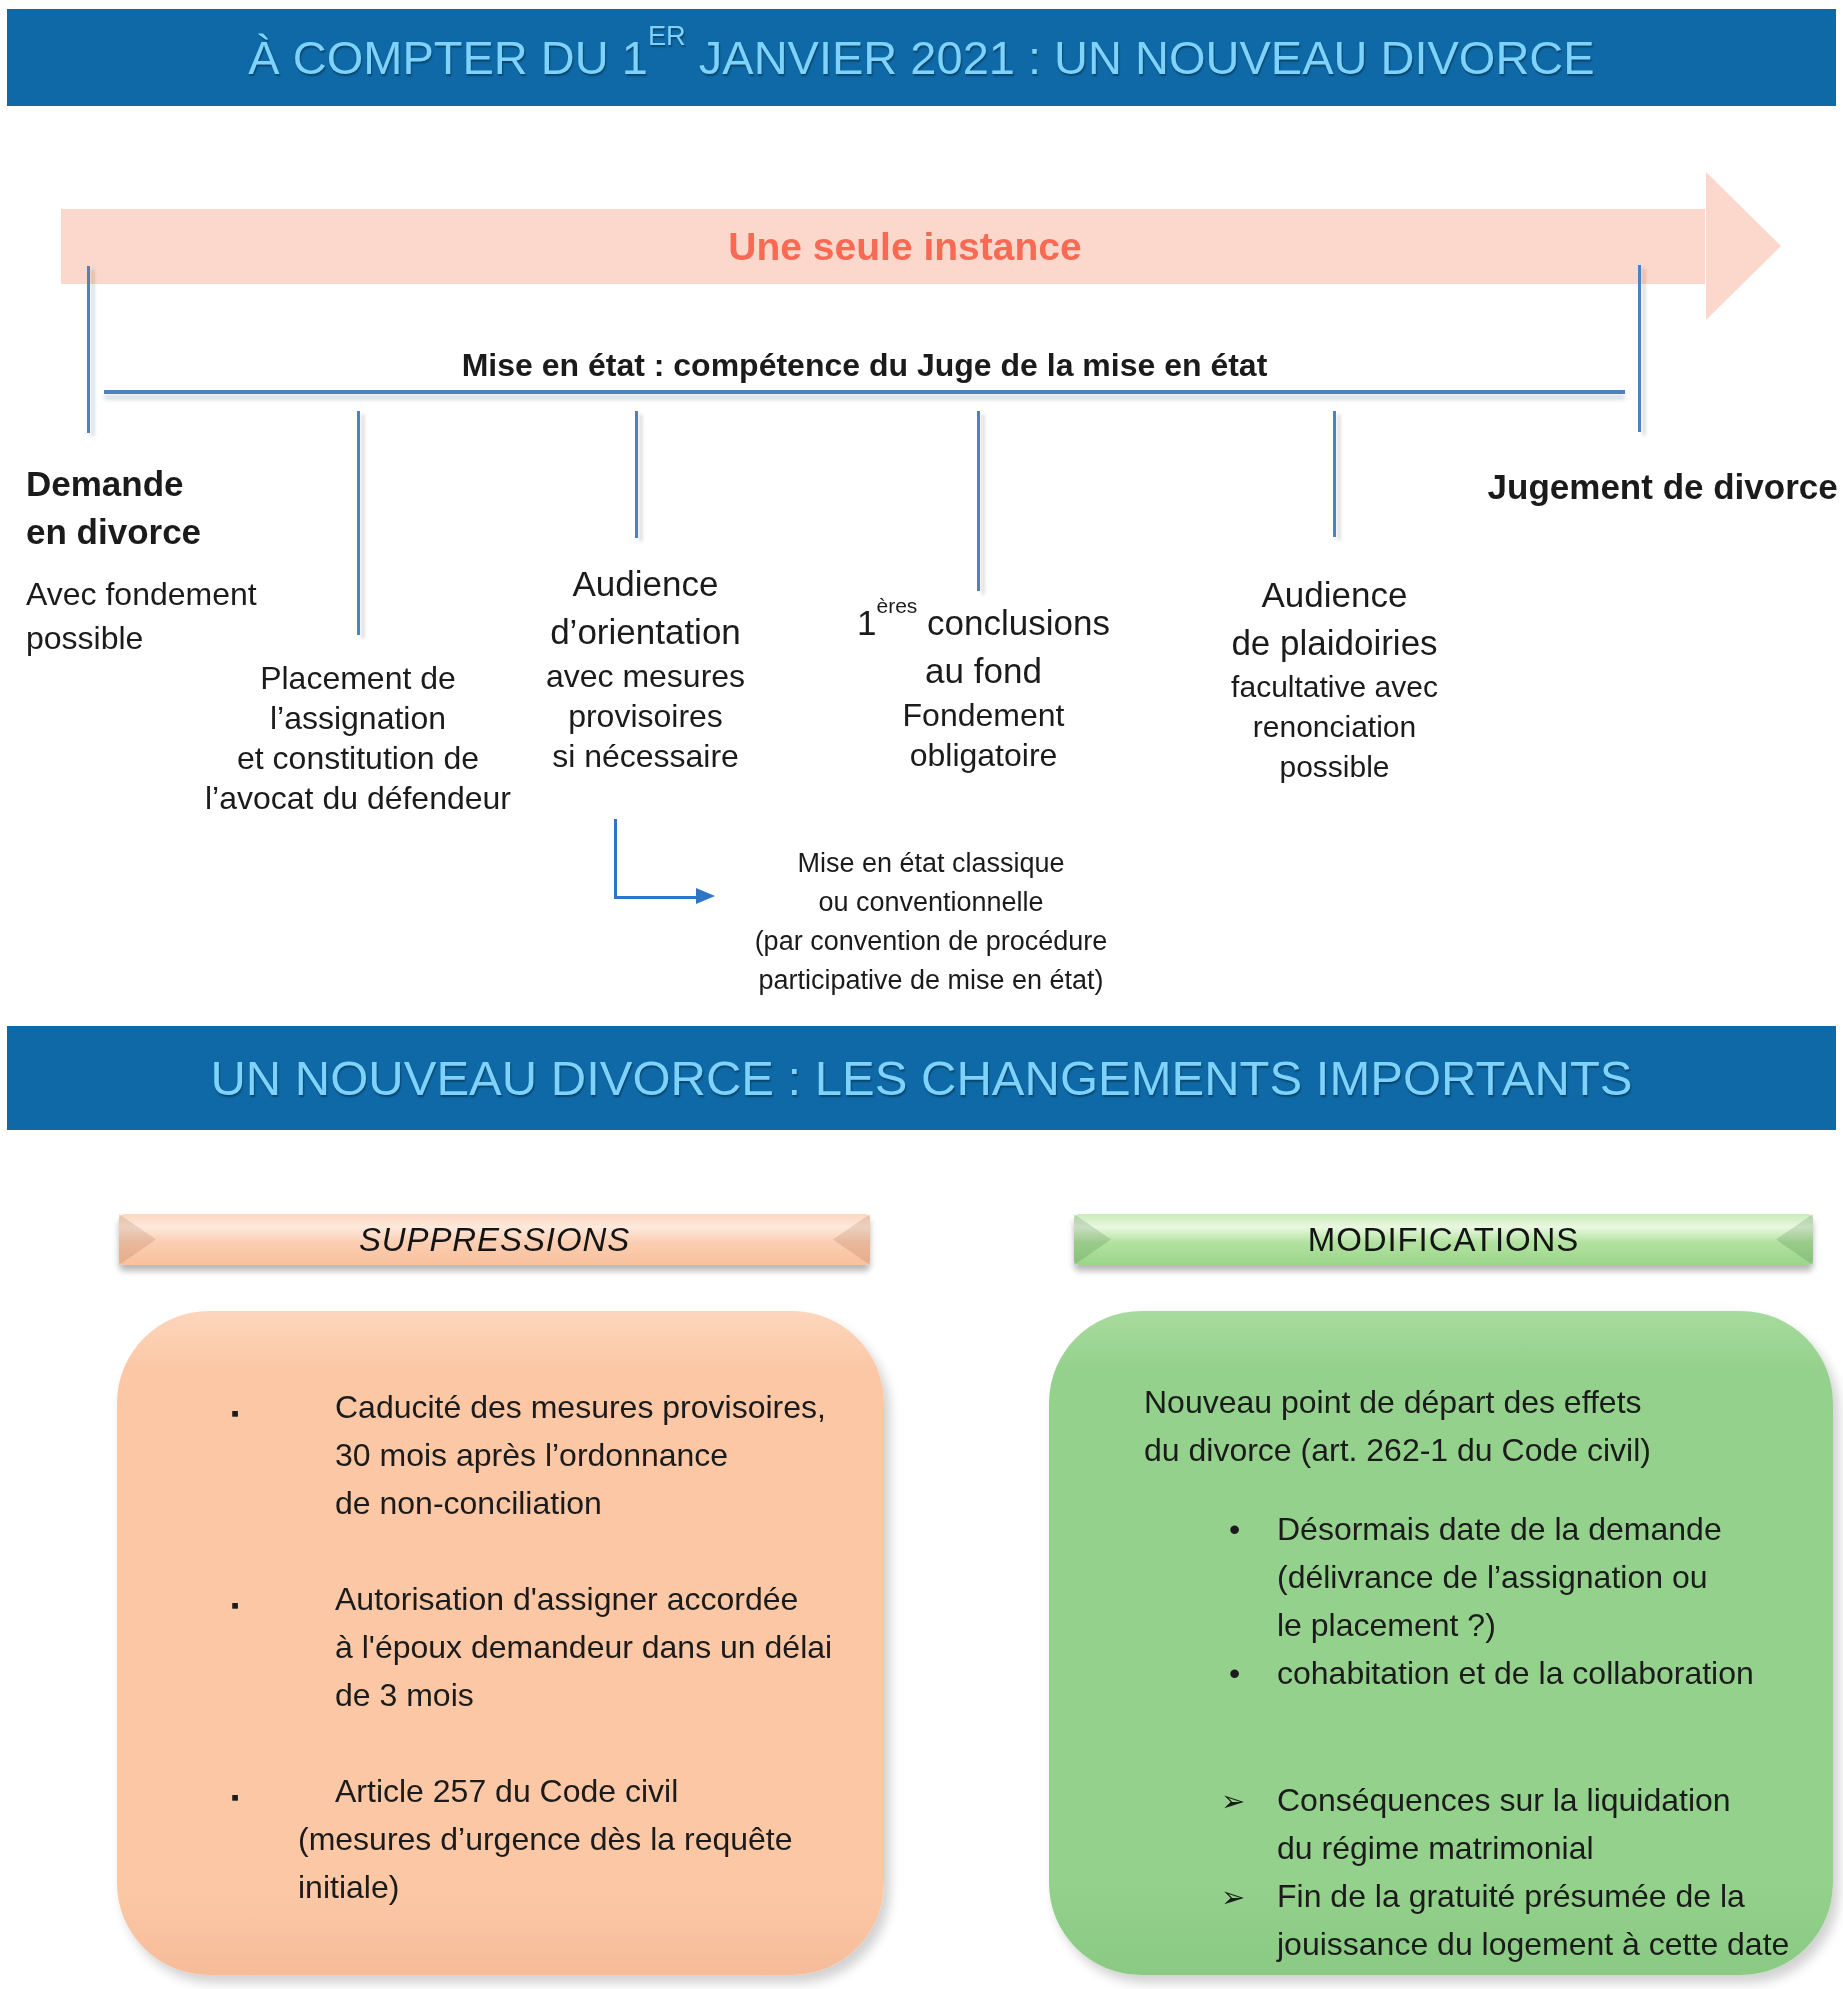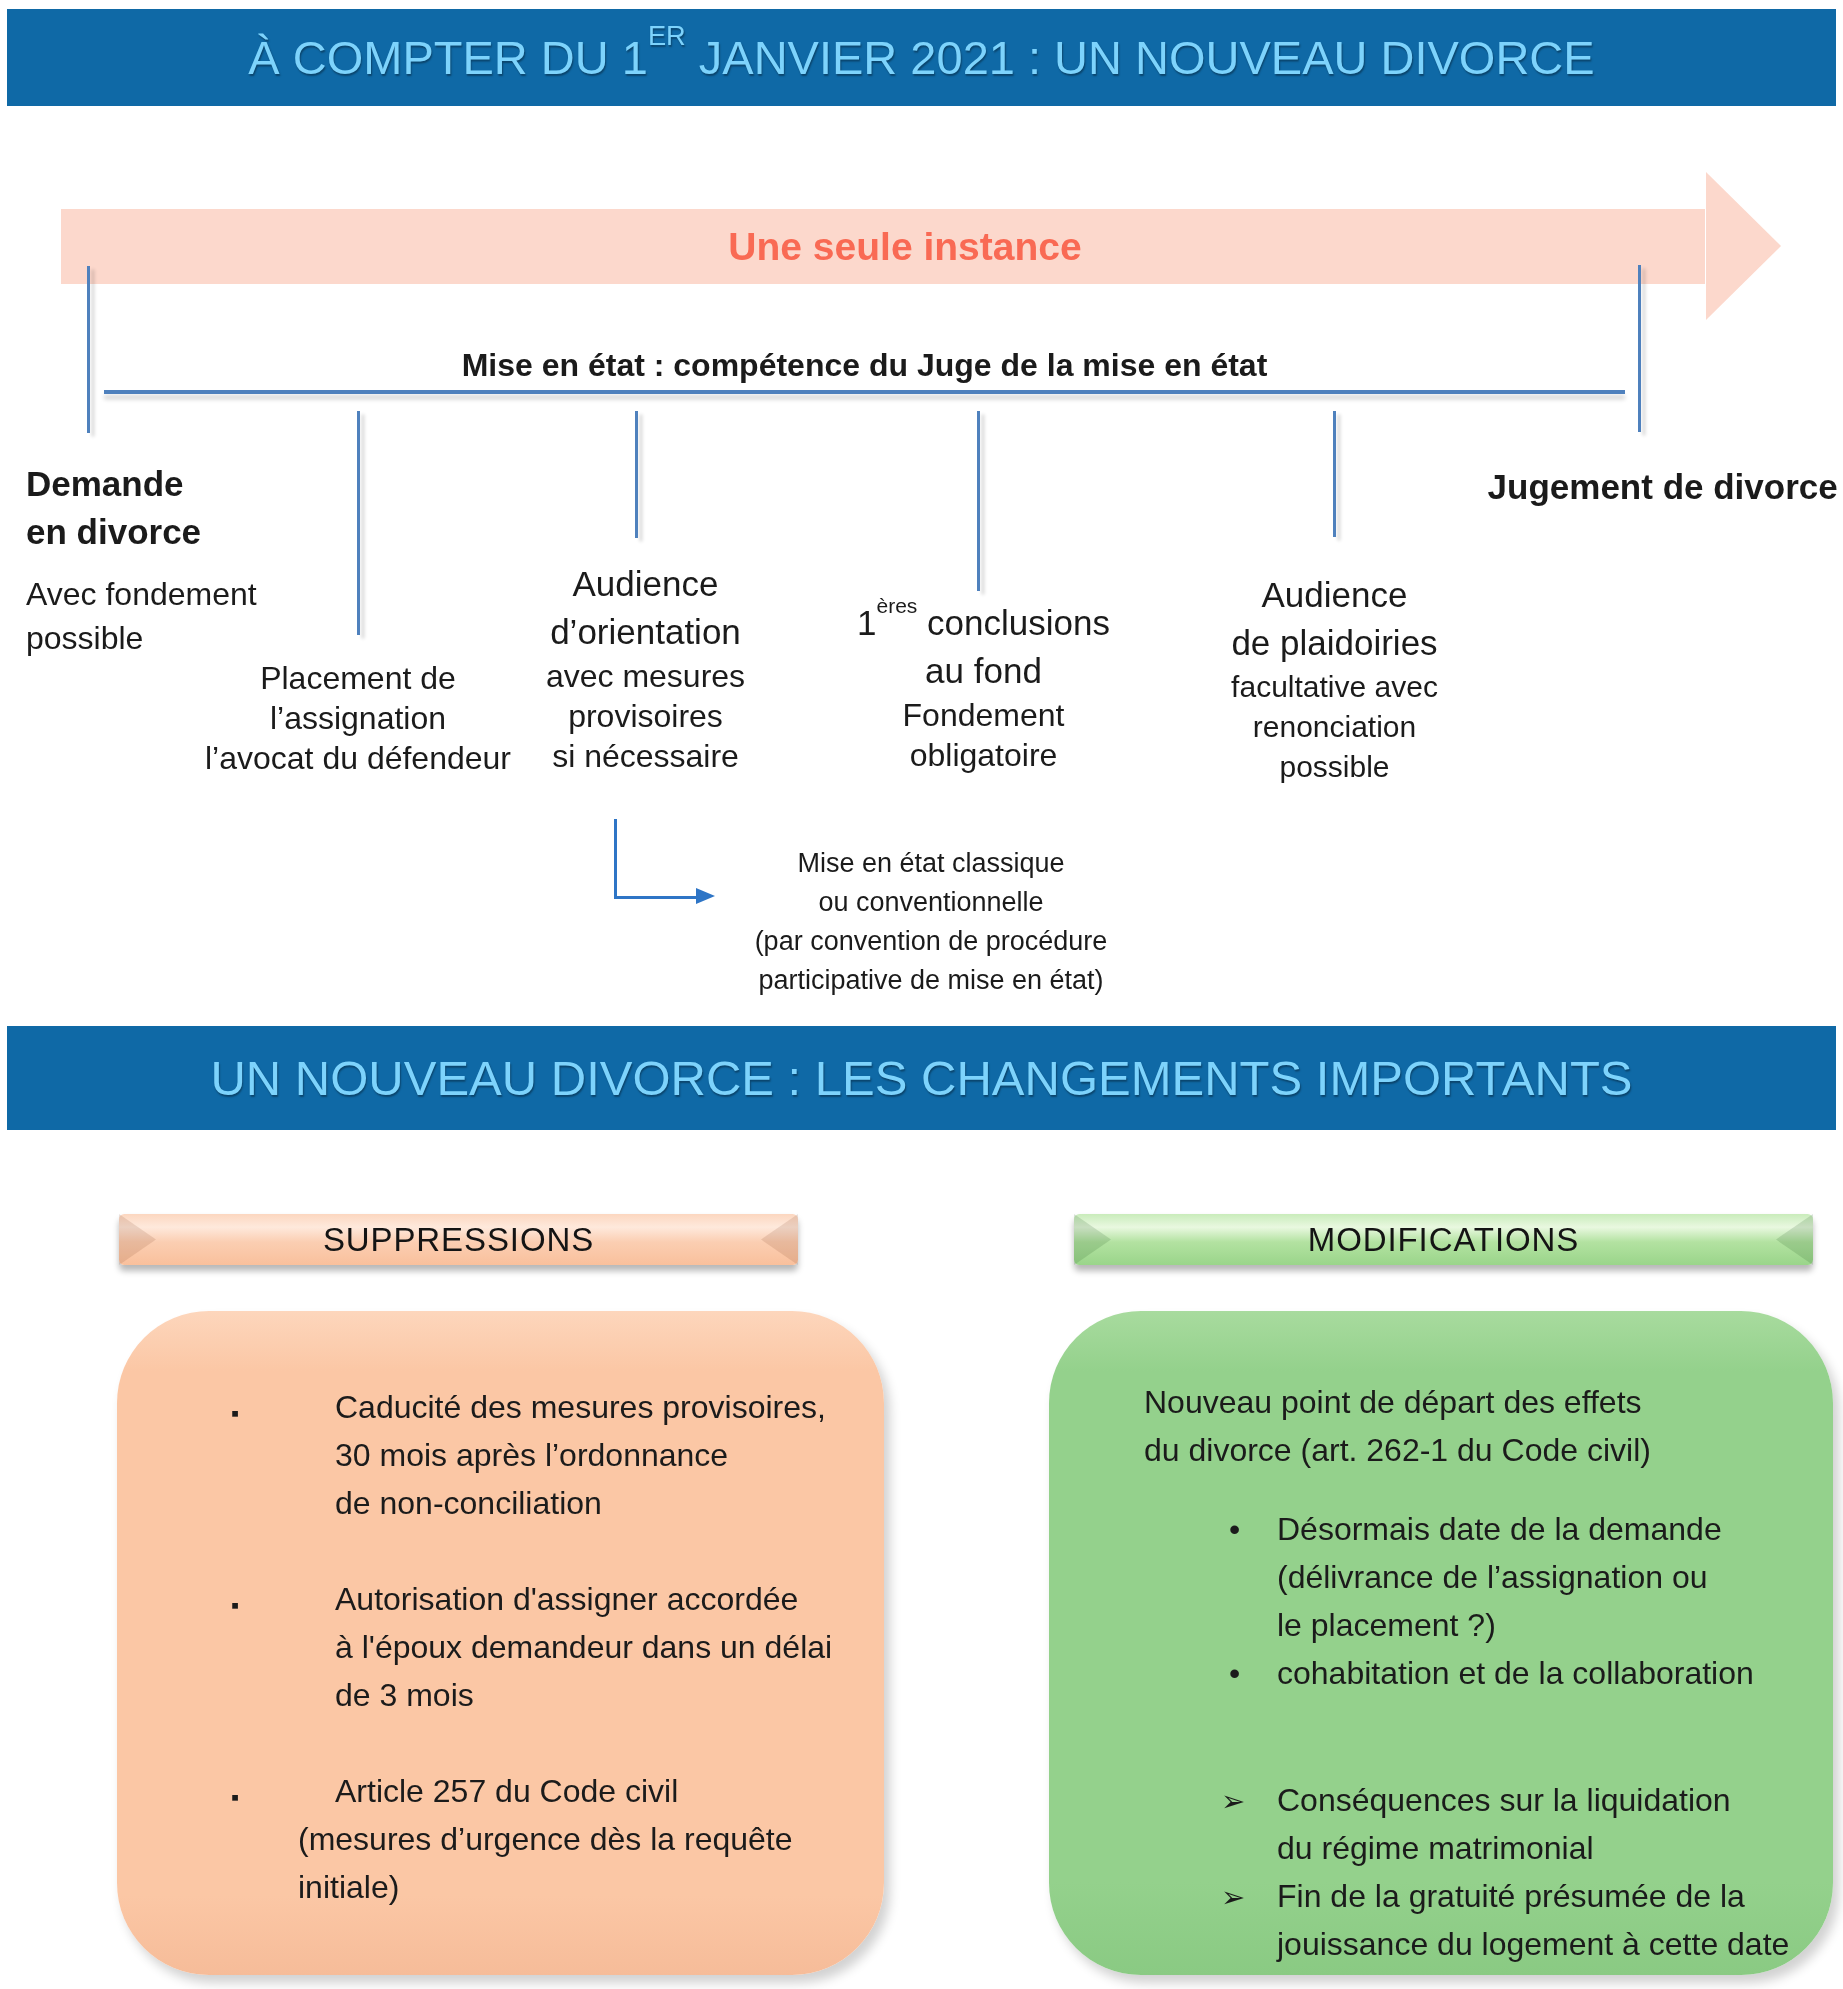--- a/index.html
+++ b/index.html
@@ -80,22 +80,23 @@
     font-size:33px;letter-spacing:0.9px;color:#141414;
     box-shadow:0 5.3px 6.1px rgba(0,0,0,0.28);
   }
   .bar::before,.bar::after{
     content:"";position:absolute;top:0;bottom:0;width:37px;
     background:rgba(120,60,30,0.14);
   }
   .bar::before{left:0;clip-path:polygon(0 0,100% 50%,0 100%);}
   .bar::after{right:0;clip-path:polygon(100% 0,0 50%,100% 100%);}
   #bar-supp{
-    left:119px;width:679px;
+    left:119px;width:751px;
     background:linear-gradient(180deg,#fcd7c0 0%,#fee9dc 26%,#fbceb2 55%,#f9c09c 100%);
+    font-style:italic;
   }
   #bar-mod{
     left:1074px;width:739px;
     background:linear-gradient(180deg,#c9ecbb 0%,#e9f8e0 26%,#b3e2a1 55%,#9ad58a 100%);
   }
   #bar-mod::before,#bar-mod::after{background:rgba(30,90,30,0.16);}
   
   .bigbox{position:absolute;top:1311px;height:664px;border-radius:92px;}
   #box-supp{
     left:117px;width:767px;
@@ -157,20 +158,21 @@
       <span class="line">possible</span>
     </div>
   </div>
 
   <div class="end-title">Jugement de divorce</div>
 
   <div class="event" id="event0">
     <div class="ev-sub">
       <span class="line">Placement de</span>
       <span class="line">l’assignation</span>
+      <span class="line">et constitution de</span>
       <span class="line">l’avocat du défendeur</span>
     </div>
   </div>
 
   <div class="event" id="event1">
     <div class="ev-title">
       <span class="line">Audience</span>
       <span class="line">d’orientation</span>
     </div>
     <div class="ev-sub">

